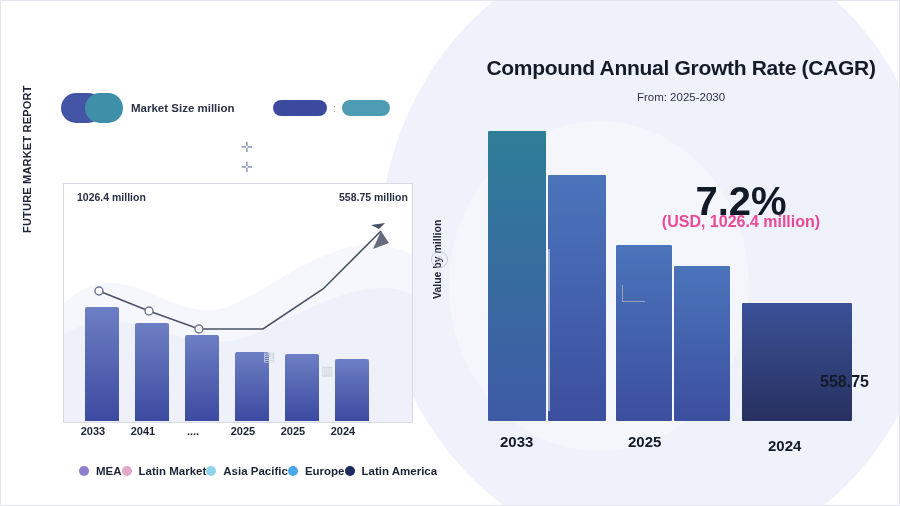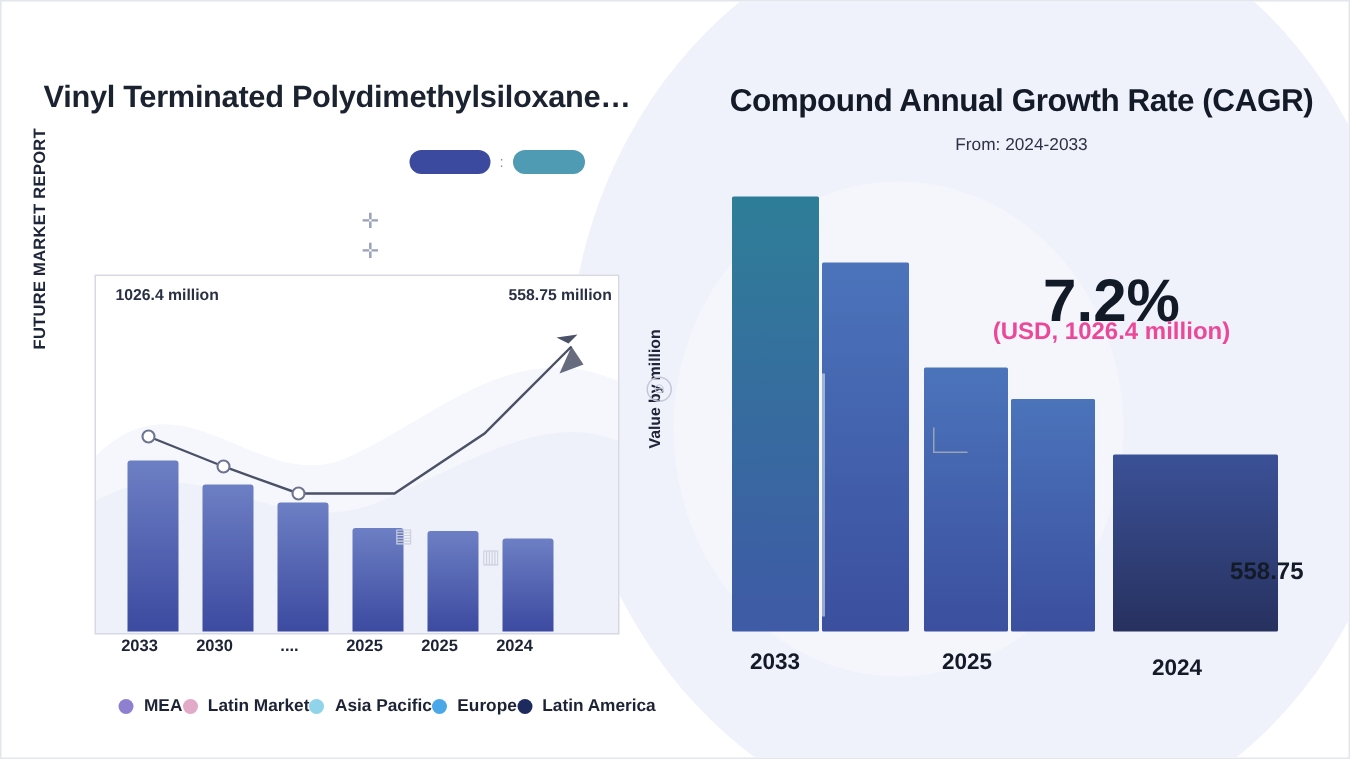--- a/index.html
+++ b/index.html
@@ -316,22 +316,28 @@
 </style>
 </head>
 <body>
 
 <div class="page">
   <div class="blob"></div>
   <div class="blob2"></div>
 
   <div class="left">
 
-    <div class="title-left">Vinyl Terminated Polydimethylsiloxane…</div>
-
+
+    <div class="legend-top">
+      <div class="pill-pair">
+        <div class="p1"></div>
+        <div class="p2"></div>
+      </div>
+      <div class="legend-top-label">Market Size million</div>
+    </div>
 
     <div class="legend-top2">
       <div class="bar1"></div>
       <div class="dotsep">:</div>
       <div class="bar2"></div>
     </div>
 
     <div class="plus1">✛</div>
     <div class="plus2">✛</div>
 
@@ -361,21 +367,21 @@
       <polyline points="36,108 86,128 136,146 200,146 260,106 318,48" fill="none" stroke="#4b5166" stroke-width="1.6"></polyline>
       <circle cx="36" cy="108" r="4" fill="#ffffff" stroke="#6d7490" stroke-width="1.4"></circle>
       <circle cx="86" cy="128" r="4" fill="#ffffff" stroke="#6d7490" stroke-width="1.4"></circle>
       <circle cx="136" cy="146" r="4" fill="#ffffff" stroke="#6d7490" stroke-width="1.4"></circle>
       <path d="M316,46 L322,40 L308,42 Z" fill="#4b5166"></path>
       <path d="M318,48 L310,66 L326,60 Z" fill="#4b5166" opacity="0.85"></path>
     </svg>
 
     <div class="xlabels-left">
       <div class="xlab" style="left:6px;  width:48px;">2033</div>
-      <div class="xlab" style="left:56px; width:48px;">2030</div>
+      <div class="xlab" style="left:56px; width:48px;">2041</div>
       <div class="xlab" style="left:106px;width:48px;">....</div>
       <div class="xlab" style="left:156px;width:48px;">2025</div>
       <div class="xlab" style="left:206px;width:48px;">2025</div>
       <div class="xlab" style="left:256px;width:48px;">2024</div>
     </div>
 
     <div class="icon-ghost" style="left:262px;top:348px;">▤</div>
     <div class="icon-ghost" style="left:320px;top:362px;">▥</div>
 
     <div class="legend-bottom">
@@ -398,21 +404,21 @@
       <div class="lg-item">
         <span class="lg-dot" style="background:#1c2a5e"></span>
         <span>Latin America</span>
       </div>
     </div>
   </div>
 
   <div class="right">
 
     <div class="title-right">Compound Annual Growth Rate (CAGR)</div>
-    <div class="subtitle-right">From: 2024-2033</div>
+    <div class="subtitle-right">From: 2025-2030</div>
 
     <div class="bars-right">
       <div class="bar-r bar-teal" style="left:22px; width:58px; height:290px;"></div>
       <div class="bar-r bar-blue" style="left:82px; width:58px; height:246px;"></div>
       <div class="bar-r bar-blue" style="left:150px;width:56px; height:176px;"></div>
       <div class="bar-r bar-blue" style="left:208px;width:56px; height:155px;"></div>
       <div class="bar-r bar-navy" style="left:276px;width:110px;height:118px;"></div>
       <div class="tick-mark" style="left:156px;top:164px;width:22px;height:16px;"></div>
       <div style="position:absolute;left:82px;top:128px;width:2px;height:162px;background:#e8f0f6;opacity:.55;"></div>
     </div>

